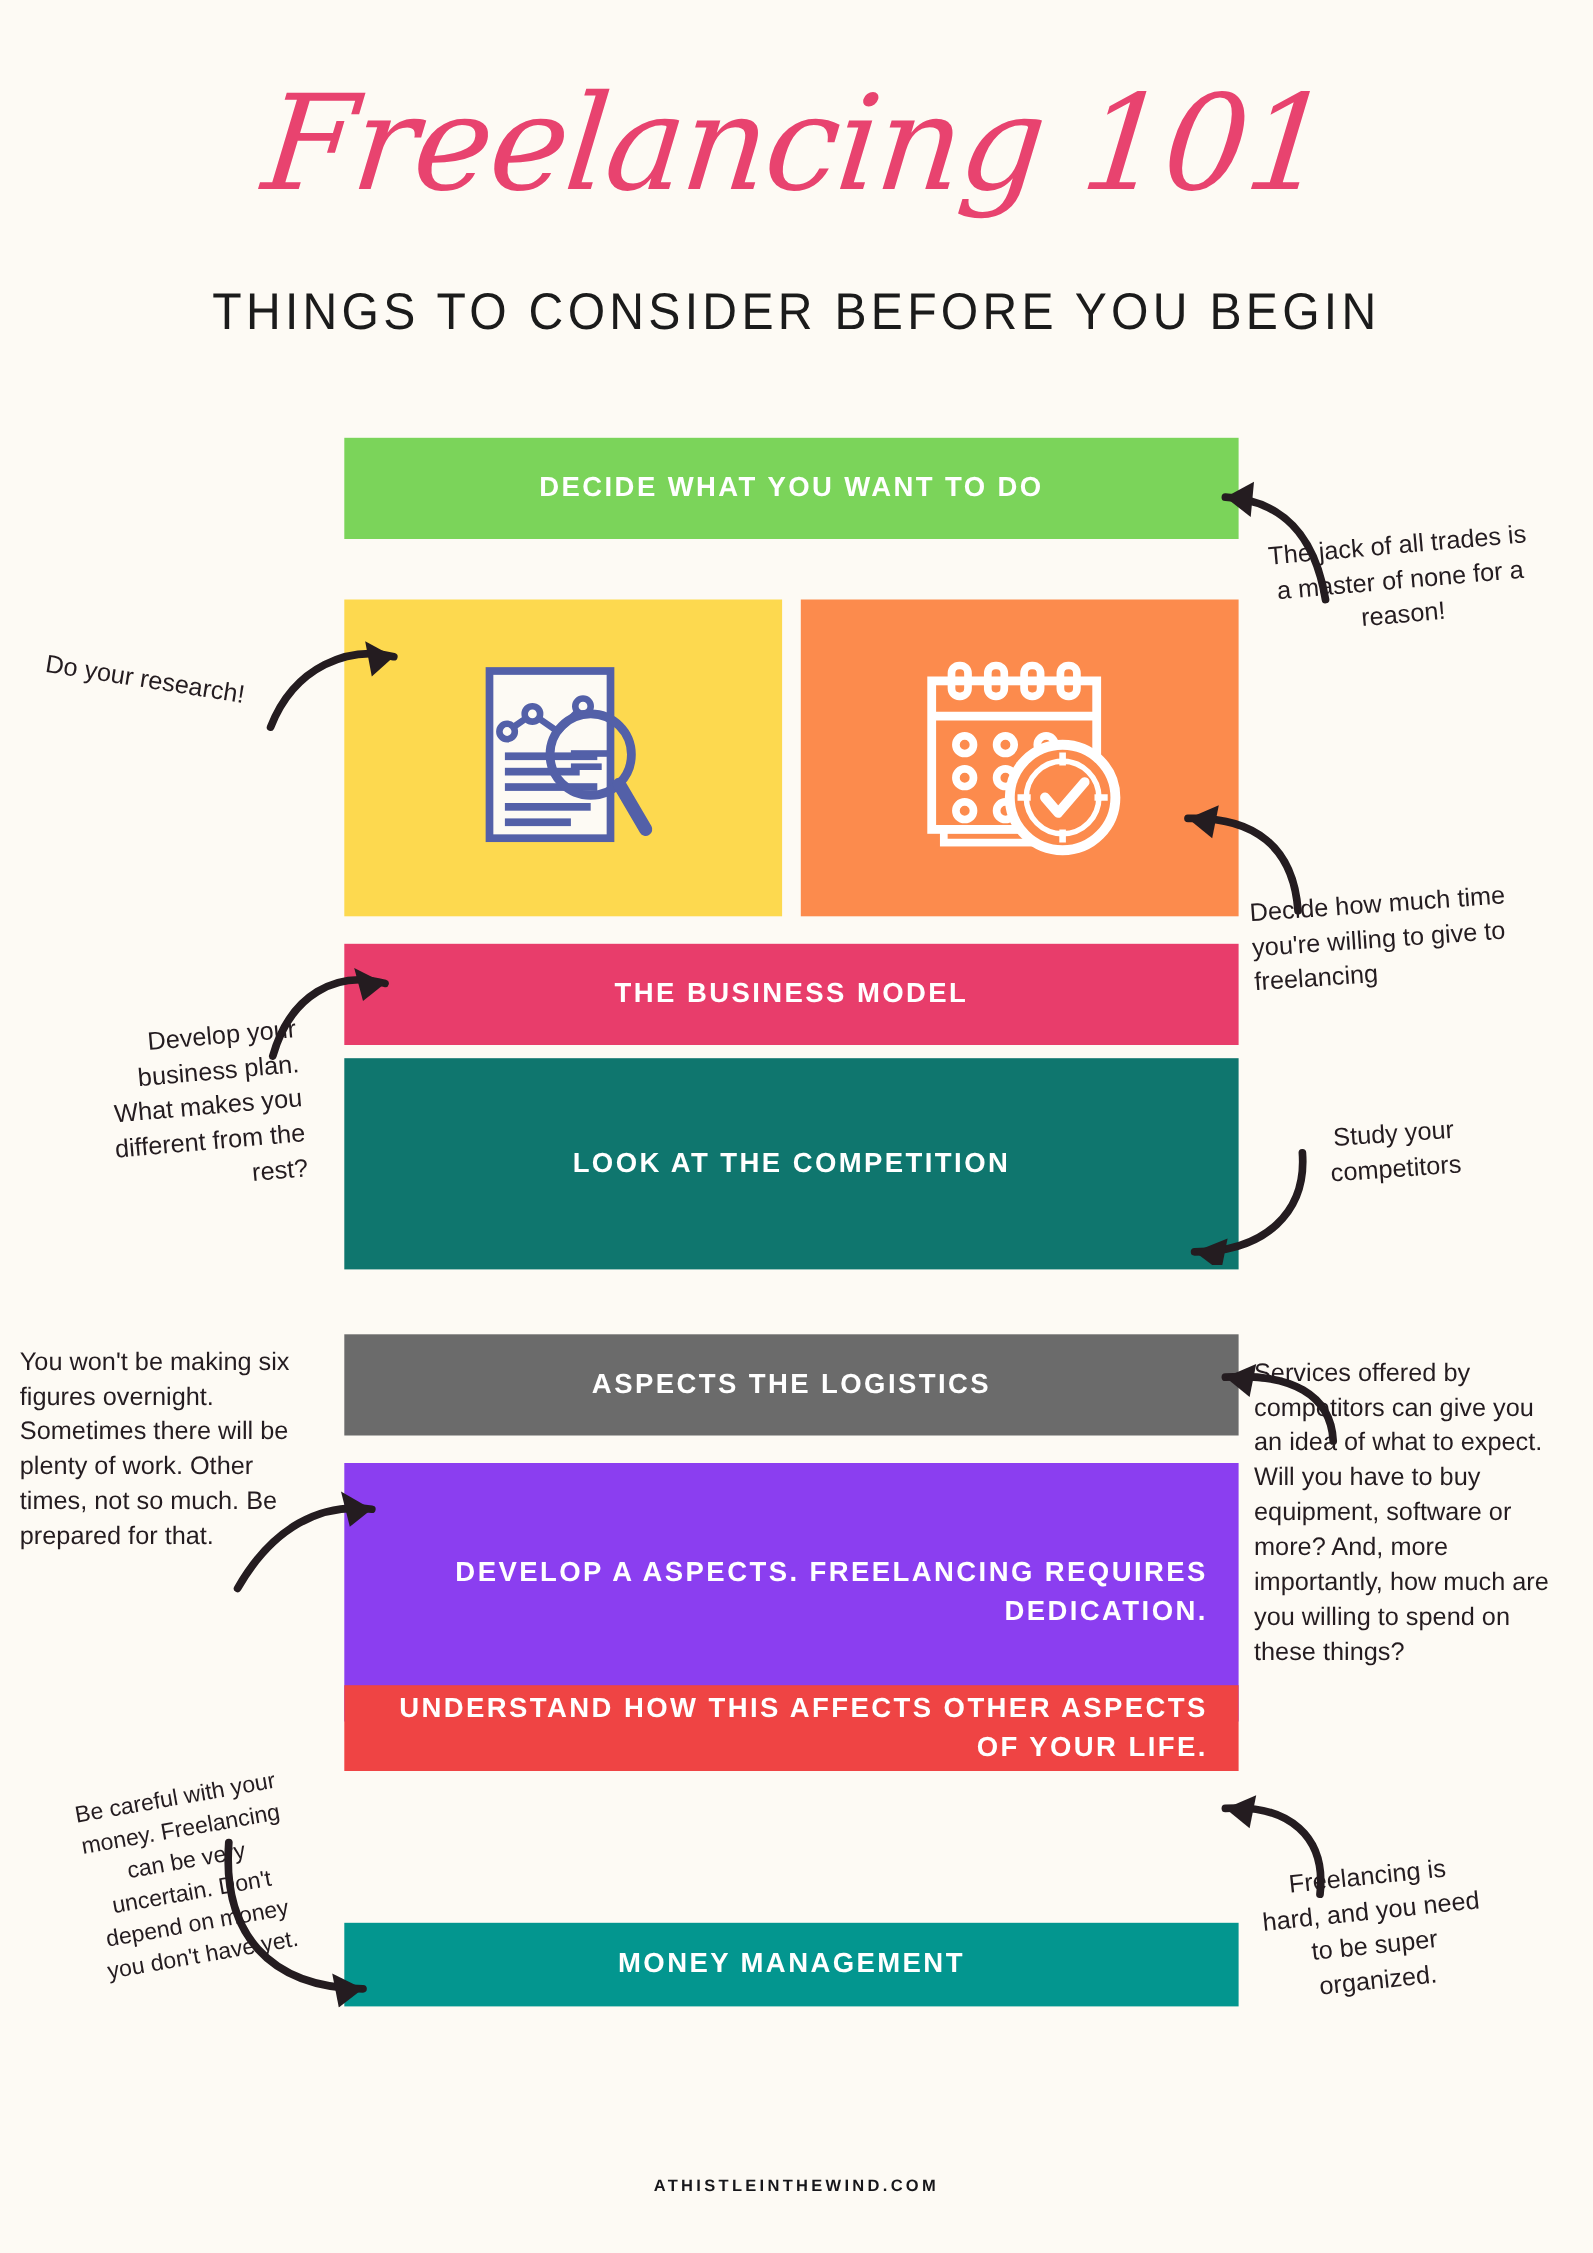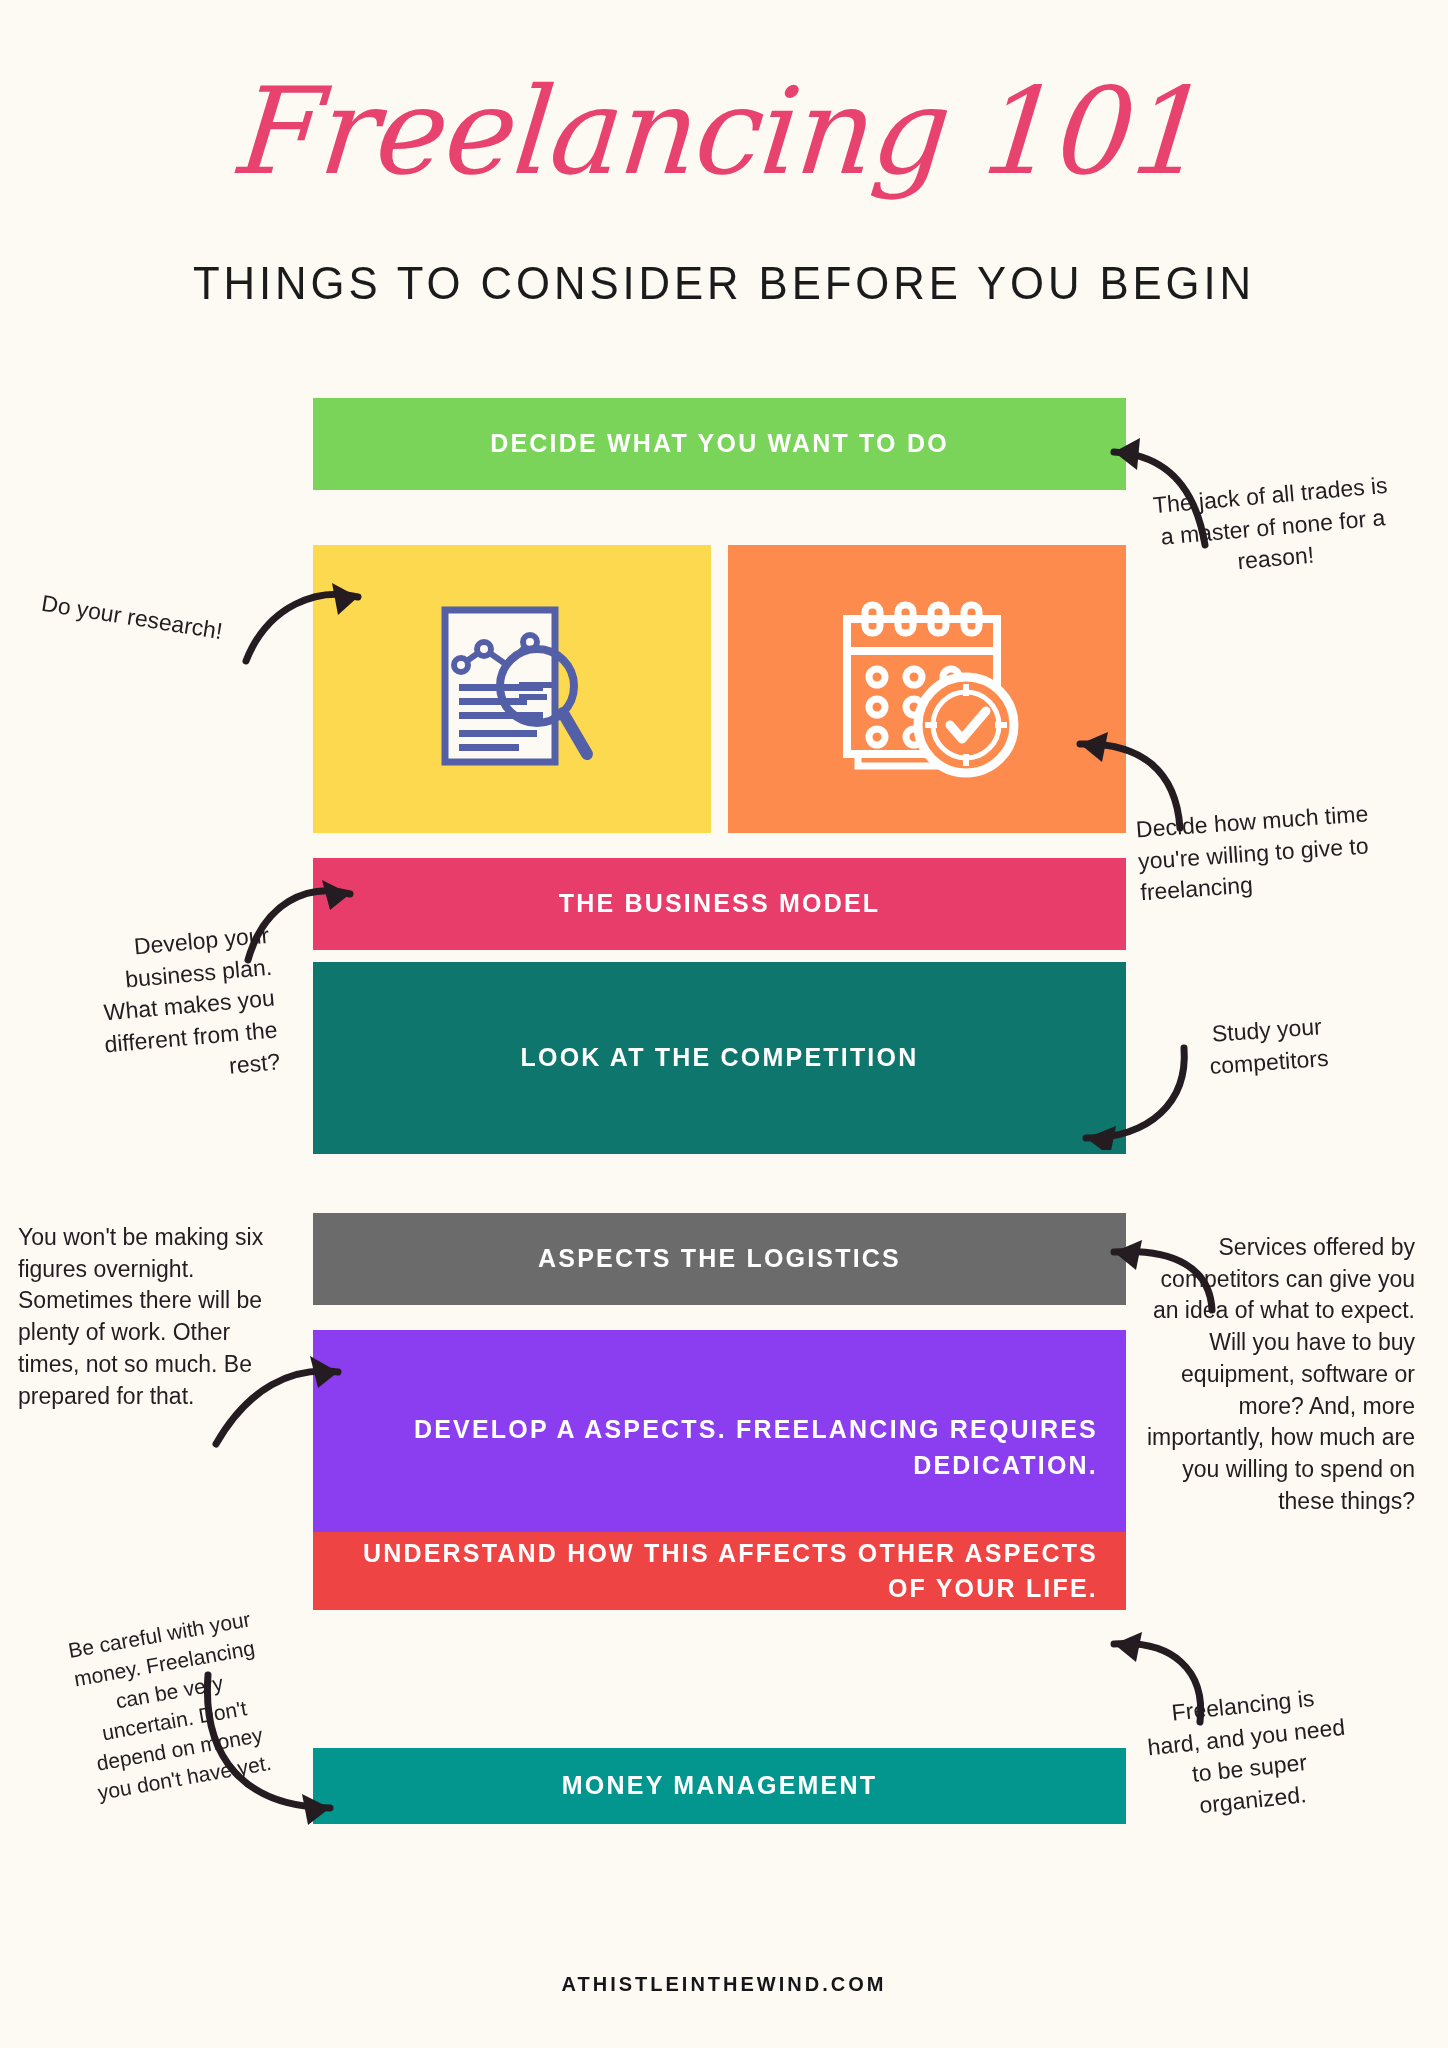--- a/index.html
+++ b/index.html
@@ -77,21 +77,21 @@
   }
   .arrow { position:absolute; pointer-events:none; }
 
   
   #footer {
     position:absolute;
     bottom:52px; left:0; width:1448px;
     text-align:center;
     font-family:"Liberation Sans", sans-serif;
     font-weight:bold;
-    font-size:20px;
+    font-size:15px;
     letter-spacing:3px;
     color:#16161A;
   }
 </style>
 </head>
 <body>
 
 <div id="header">
   <div id="title">Freelancing 101</div>
   <div id="subtitle">THINGS TO CONSIDER BEFORE YOU BEGIN</div>
@@ -210,21 +210,21 @@
 <svg class="arrow" style="top:1348px;left:210px;" width="140" height="105" viewBox="0 0 140 105">
   <path d="M6,96 C38,40 82,18 128,24" fill="none" stroke="#241C20" stroke-width="7" stroke-linecap="round"></path>
   <path d="M128,24 L100,8 L108,40 Z" fill="#241C20"></path>
 </svg>
 <div class="note" style="top:1222px;left:18px;width:255px;text-align:left;">You won't be making six figures overnight. Sometimes there will be plenty of work. Other times, not so much. Be prepared for that.</div>
 
 <svg class="arrow" style="top:1238px;left:1088px;" width="130" height="85" viewBox="0 0 130 85">
   <path d="M124,72 C122,30 86,10 26,14" fill="none" stroke="#241C20" stroke-width="7" stroke-linecap="round"></path>
   <path d="M26,14 L54,2 L48,32 Z" fill="#241C20"></path>
 </svg>
-<div class="note" style="top:1232px;left:1140px;width:275px;text-align:right;">Services offered by competitors can give you an idea of what to expect. Will you have to buy equipment, software or more? And, more importantly, how much are you willing to spend on these things?</div>
+<div class="note" style="top:1232px;left:1140px;width:275px;text-align:left;">Services offered by competitors can give you an idea of what to expect. Will you have to buy equipment, software or more? And, more importantly, how much are you willing to spend on these things?</div>
 
 <svg class="arrow" style="top:1665px;left:198px;" width="150" height="160" viewBox="0 0 150 160">
   <path d="M10,10 C4,92 46,142 132,143" fill="none" stroke="#241C20" stroke-width="7" stroke-linecap="round"></path>
   <path d="M132,143 L104,129 L110,160 Z" fill="#241C20"></path>
 </svg>
 <div class="note" style="top:1620px;left:72px;width:200px;text-align:center;transform:rotate(-10deg);font-size:21px;">Be careful with your money. Freelancing can be very uncertain. Don't depend on money you don't have yet.</div>
 
 <svg class="arrow" style="top:1630px;left:1088px;" width="130" height="100" viewBox="0 0 130 100">
   <path d="M112,92 C118,40 84,10 26,14" fill="none" stroke="#241C20" stroke-width="7" stroke-linecap="round"></path>
   <path d="M26,14 L54,2 L48,32 Z" fill="#241C20"></path>

